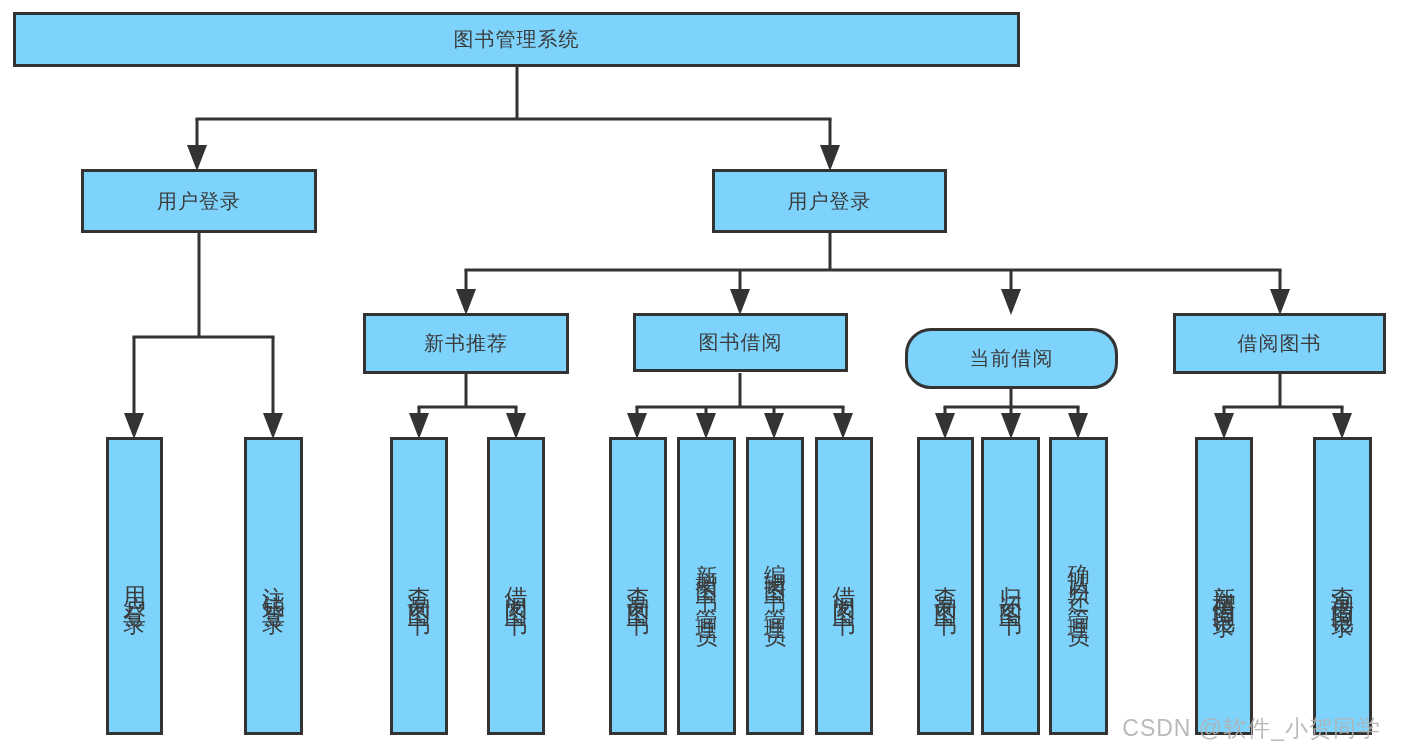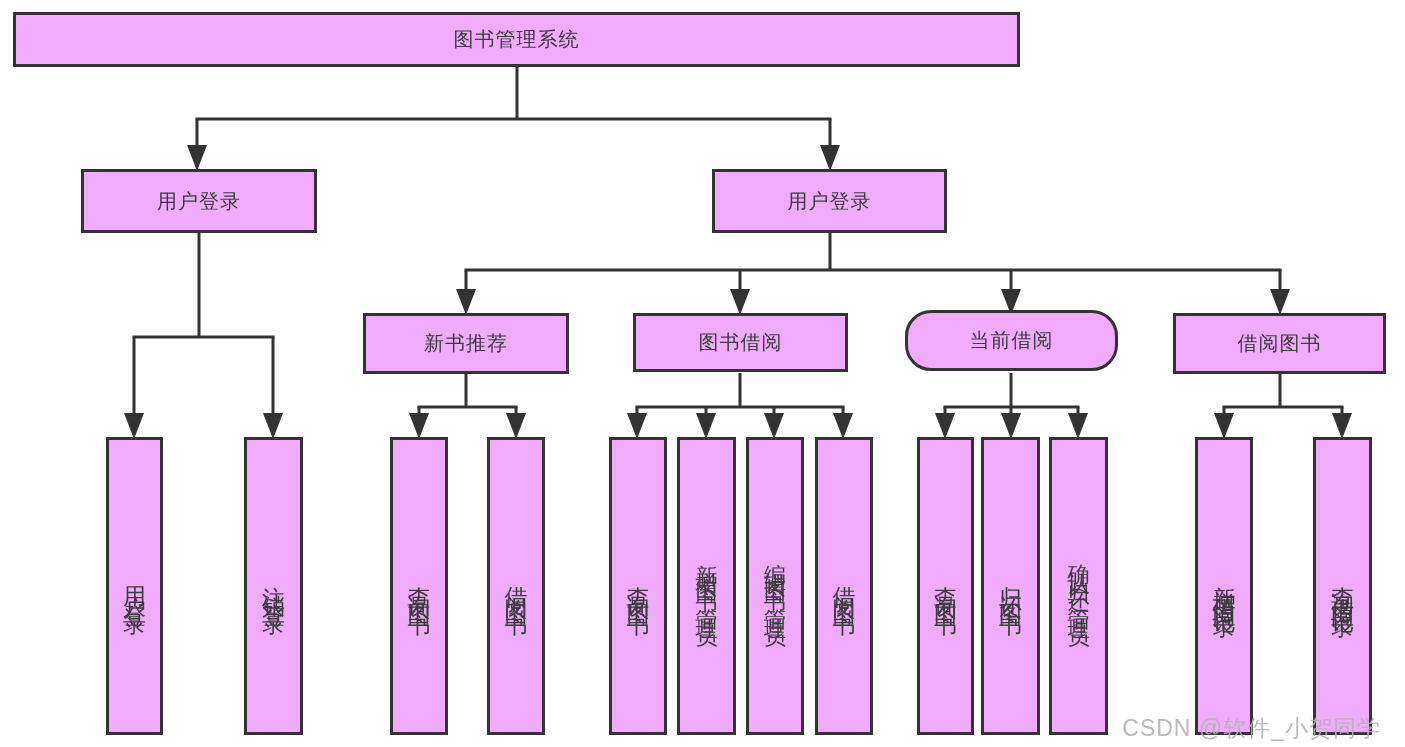--- a/index.html
+++ b/index.html
@@ -19,21 +19,21 @@
     position: absolute;
     left: 0;
     top: 0;
     width: 1405px;
     height: 747px;
     z-index: 1;
   }
   .node {
     position: absolute;
     box-sizing: border-box;
-    background: #f0abfc;
+    background: #7dd3fc;
     border: 3px solid #333333;
     color: #3b3b3b;
     display: flex;
     align-items: center;
     justify-content: center;
     z-index: 2;
   }
   .hbox {
     font-size: 20px;
     letter-spacing: 1px;
@@ -129,21 +129,21 @@
     </g>
   </svg>
 
   <div class="node hbox" style="left:13px; top:12px; width:1007px; height:55px;">图书管理系统</div>
 
   <div class="node hbox" style="left:81px; top:169px; width:236px; height:64px;">用户登录</div>
   <div class="node hbox" style="left:712px; top:169px; width:235px; height:64px;">用户登录</div>
 
   <div class="node hbox" style="left:363px; top:313px; width:206px; height:61px;">新书推荐</div>
   <div class="node hbox" style="left:633px; top:313px; width:215px; height:59px;">图书借阅</div>
-  <div class="node hbox" style="left:905px; top:310px; width:213px; height:61px;border-radius:26px;">当前借阅</div>
+  <div class="node hbox" style="left:905px; top:328px; width:213px; height:61px;border-radius:26px;">当前借阅</div>
   <div class="node hbox" style="left:1173px; top:313px; width:213px; height:61px;">借阅图书</div>
 
   <div class="node vbox" style="left:106px; top:437px; width:57px; height:298px;">
     <span class="vlabel v4">用户登录</span>
   </div>
   <div class="node vbox" style="left:244px; top:437px; width:59px; height:298px;">
     <span class="vlabel v4">注销登录</span>
   </div>
 
   <div class="node vbox" style="left:390px; top:437px; width:58px; height:298px;">

